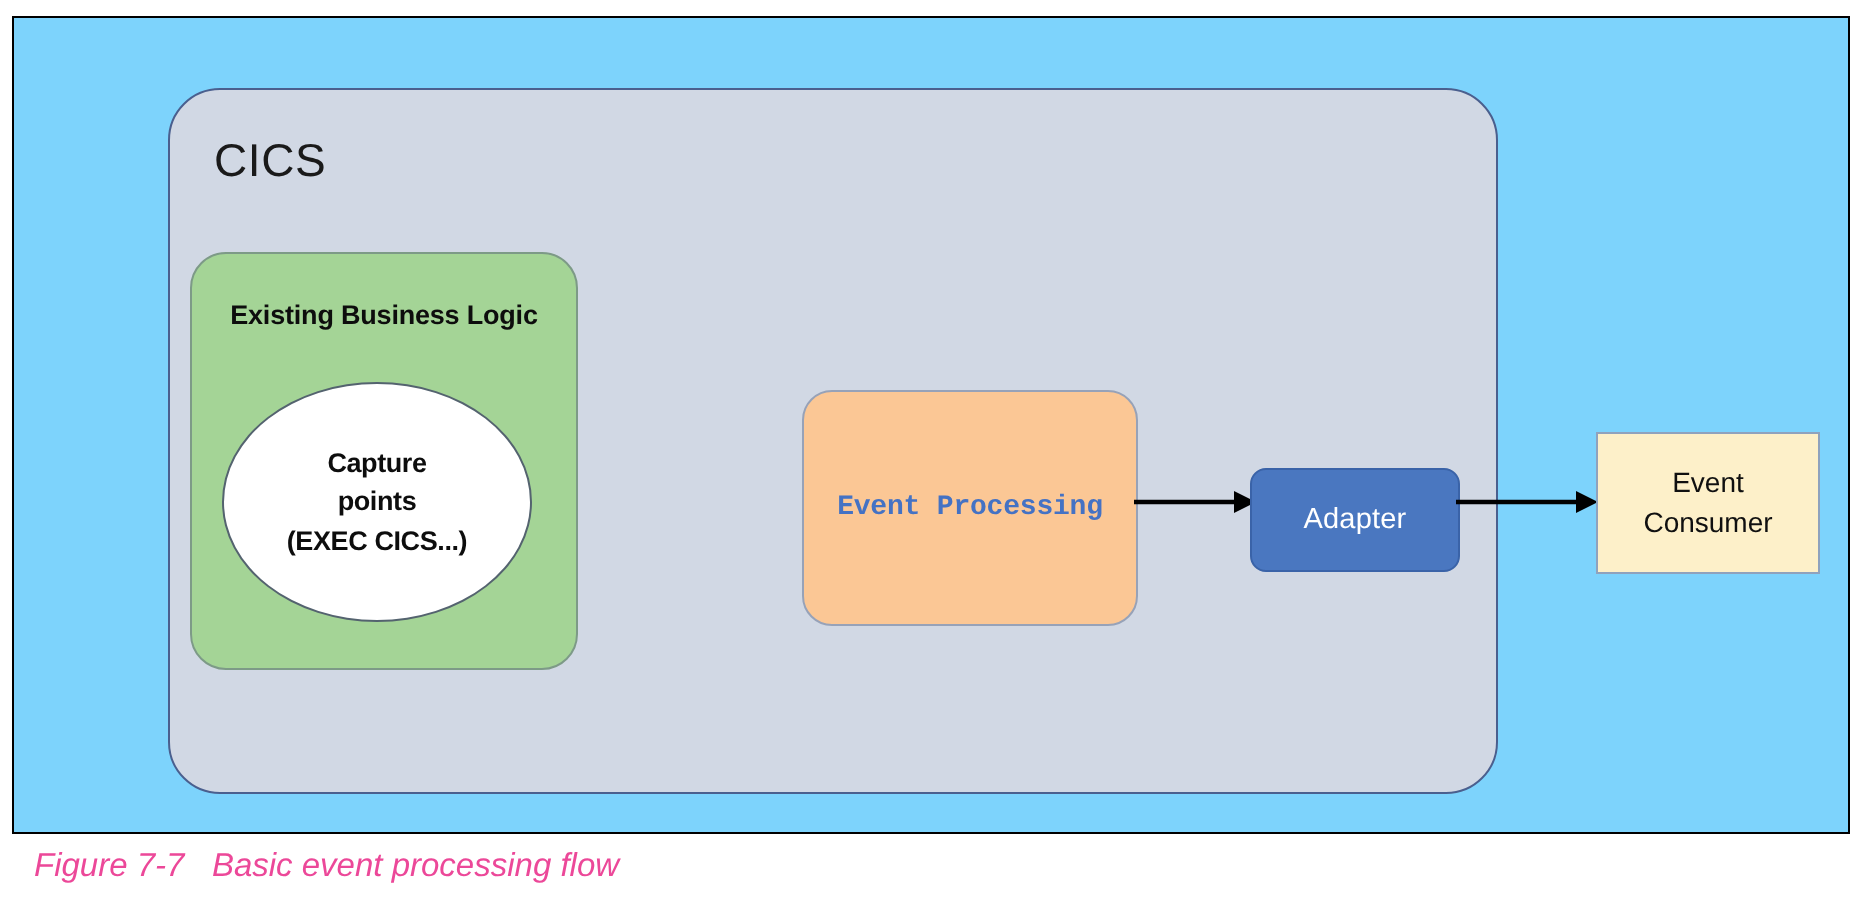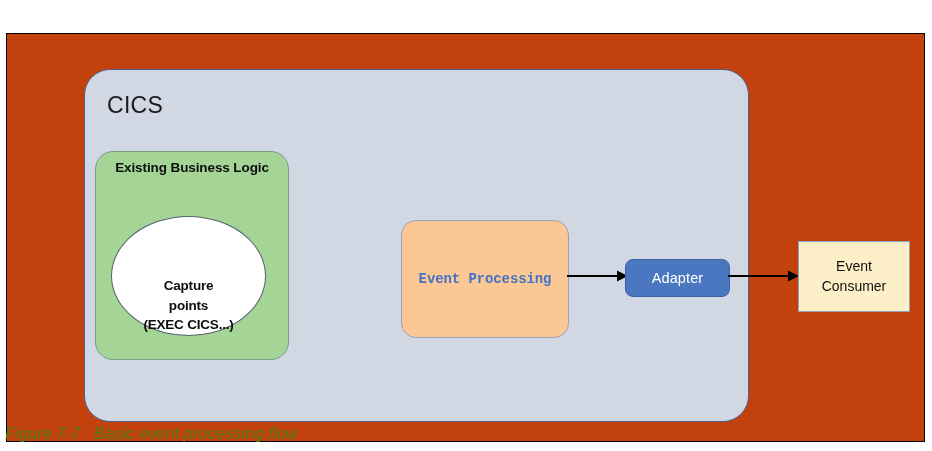--- a/index.html
+++ b/index.html
@@ -17,22 +17,21 @@
 
   
   #figure-frame {
     position: absolute;
     left: 6px;
     top: 8px;
     width: 919px;
     height: 409px;
     border: 1.5px solid #000000;
     box-sizing: border-box;
-    background: #c2410c;
-    margin-top: 25px;
+    background: #7dd3fc;
   }
 
   
   #cics-container {
     position: absolute;
     left: 77px;
     top: 35px;
     width: 665px;
     height: 353px;
     background: #d1d8e4;
@@ -59,42 +58,42 @@
     height: 209px;
     background: #a4d496;
     border: 1.1px solid #7d9a87;
     border-radius: 18px;
     box-sizing: border-box;
   }
   #business-logic-label {
     position: absolute;
     left: 0;
     right: 0;
-    top: 6px;
+    top: 21px;
     text-align: center;
     font-size: 13.5px;
     font-weight: bold;
     color: #0d0d0d;
     line-height: 1.42;
     letter-spacing: -0.1px;
   }
 
   
   #capture-points-ellipse {
     position: absolute;
     left: 104px;
     top: 182px;
     width: 155px;
     height: 120px;
     background: #ffffff;
     border: 1.2px solid #54636f;
     border-radius: 50%;
     box-sizing: border-box;
     display: flex;
-    align-items: flex-end;
+    align-items: center;
     justify-content: center;
   }
   #capture-points-label {
     text-align: center;
     font-size: 13.5px;
     font-weight: bold;
     color: #0d0d0d;
     line-height: 1.45;
     letter-spacing: -0.2px;
     white-space: pre-line;
@@ -148,21 +147,21 @@
     letter-spacing: -0.1px;
     font-family: Liberation Mono, monospace;
   }
 
   
   #adapter-box {
     position: absolute;
     left: 618px;
     top: 225px;
     width: 105px;
-    height: 38px;
+    height: 52px;
     background: #4a77c0;
     border: 1px solid #3a63a8;
     border-radius: 8px;
     box-sizing: border-box;
     display: flex;
     align-items: center;
     justify-content: center;
   }
   #adapter-label {
     font-size: 14.5px;
@@ -201,25 +200,25 @@
     top: 235px;
   }
   #connector-adapter-consumer {
     left: 721px;
     top: 235px;
   }
 
   
   #figure-caption {
     position: absolute;
-    left: 5px;
+    left: 17px;
     top: 424px;
     font-size: 16.5px;
     font-style: italic;
-    color: #4d7c0f;
+    color: #ec4899;
     white-space: pre;
     font-family: "Liberation Sans", sans-serif;
   }
 </style>
 </head>
 <body>
 
 <div id="figure-frame">
 
   <div id="cics-container">

